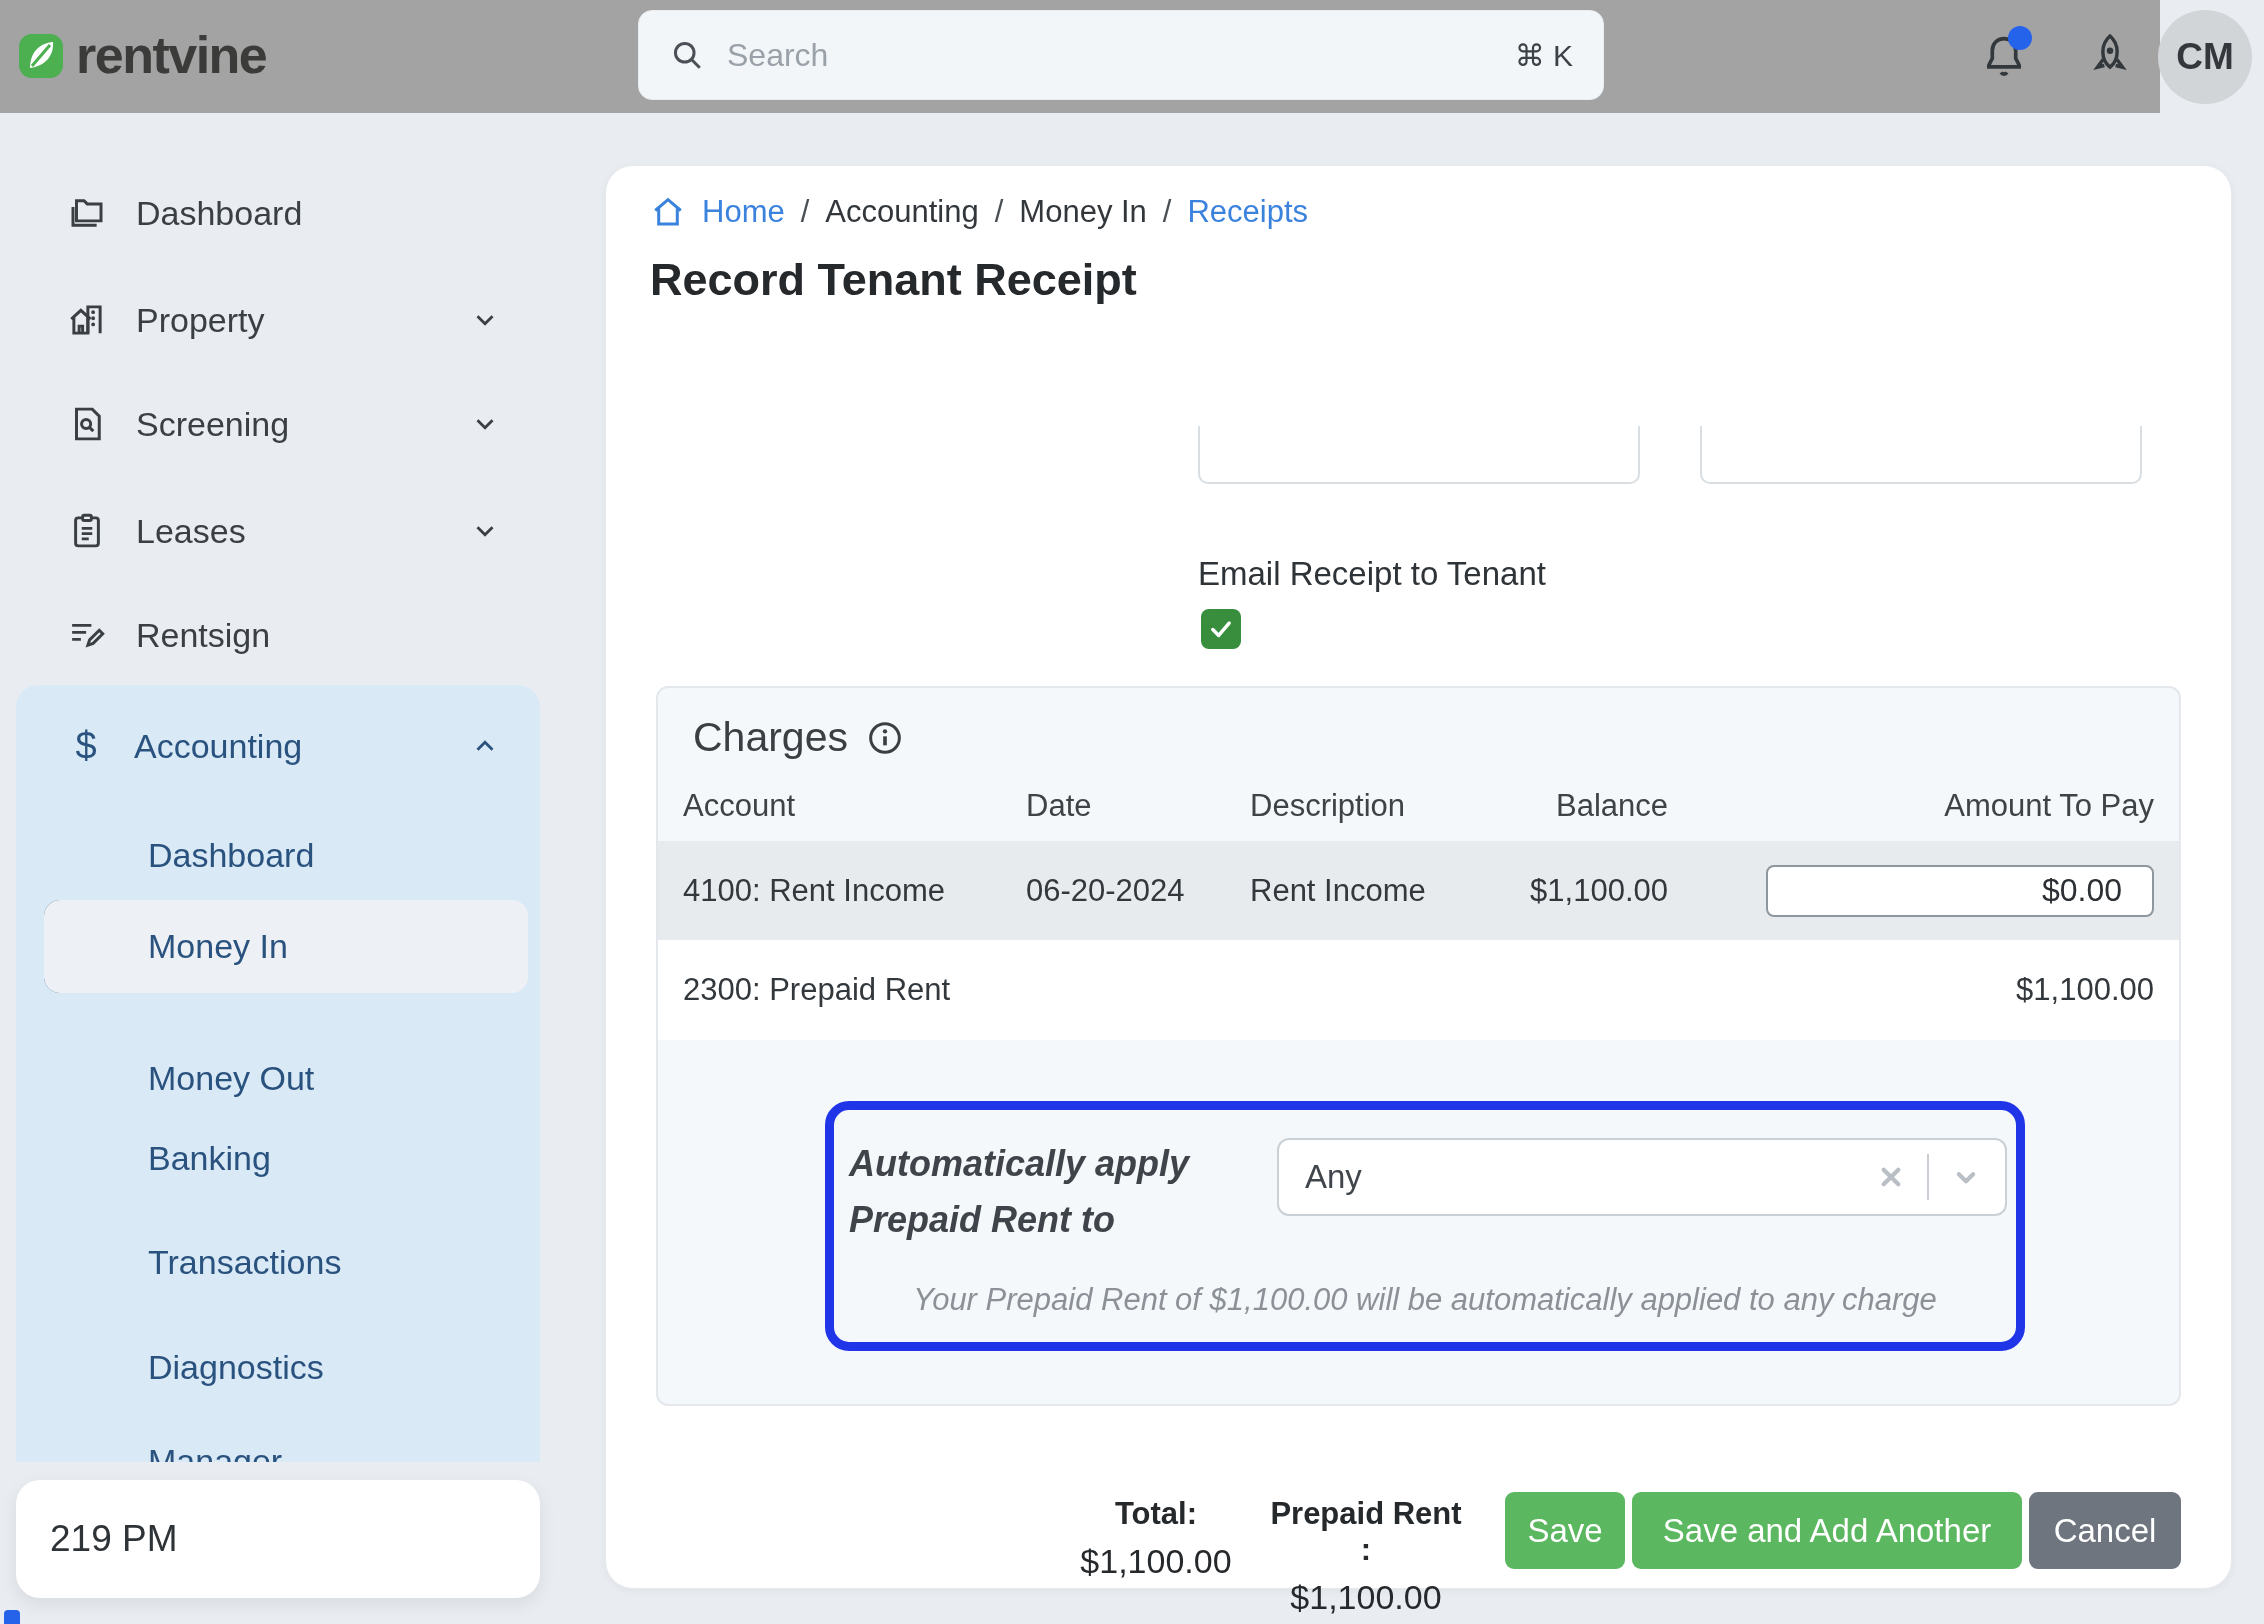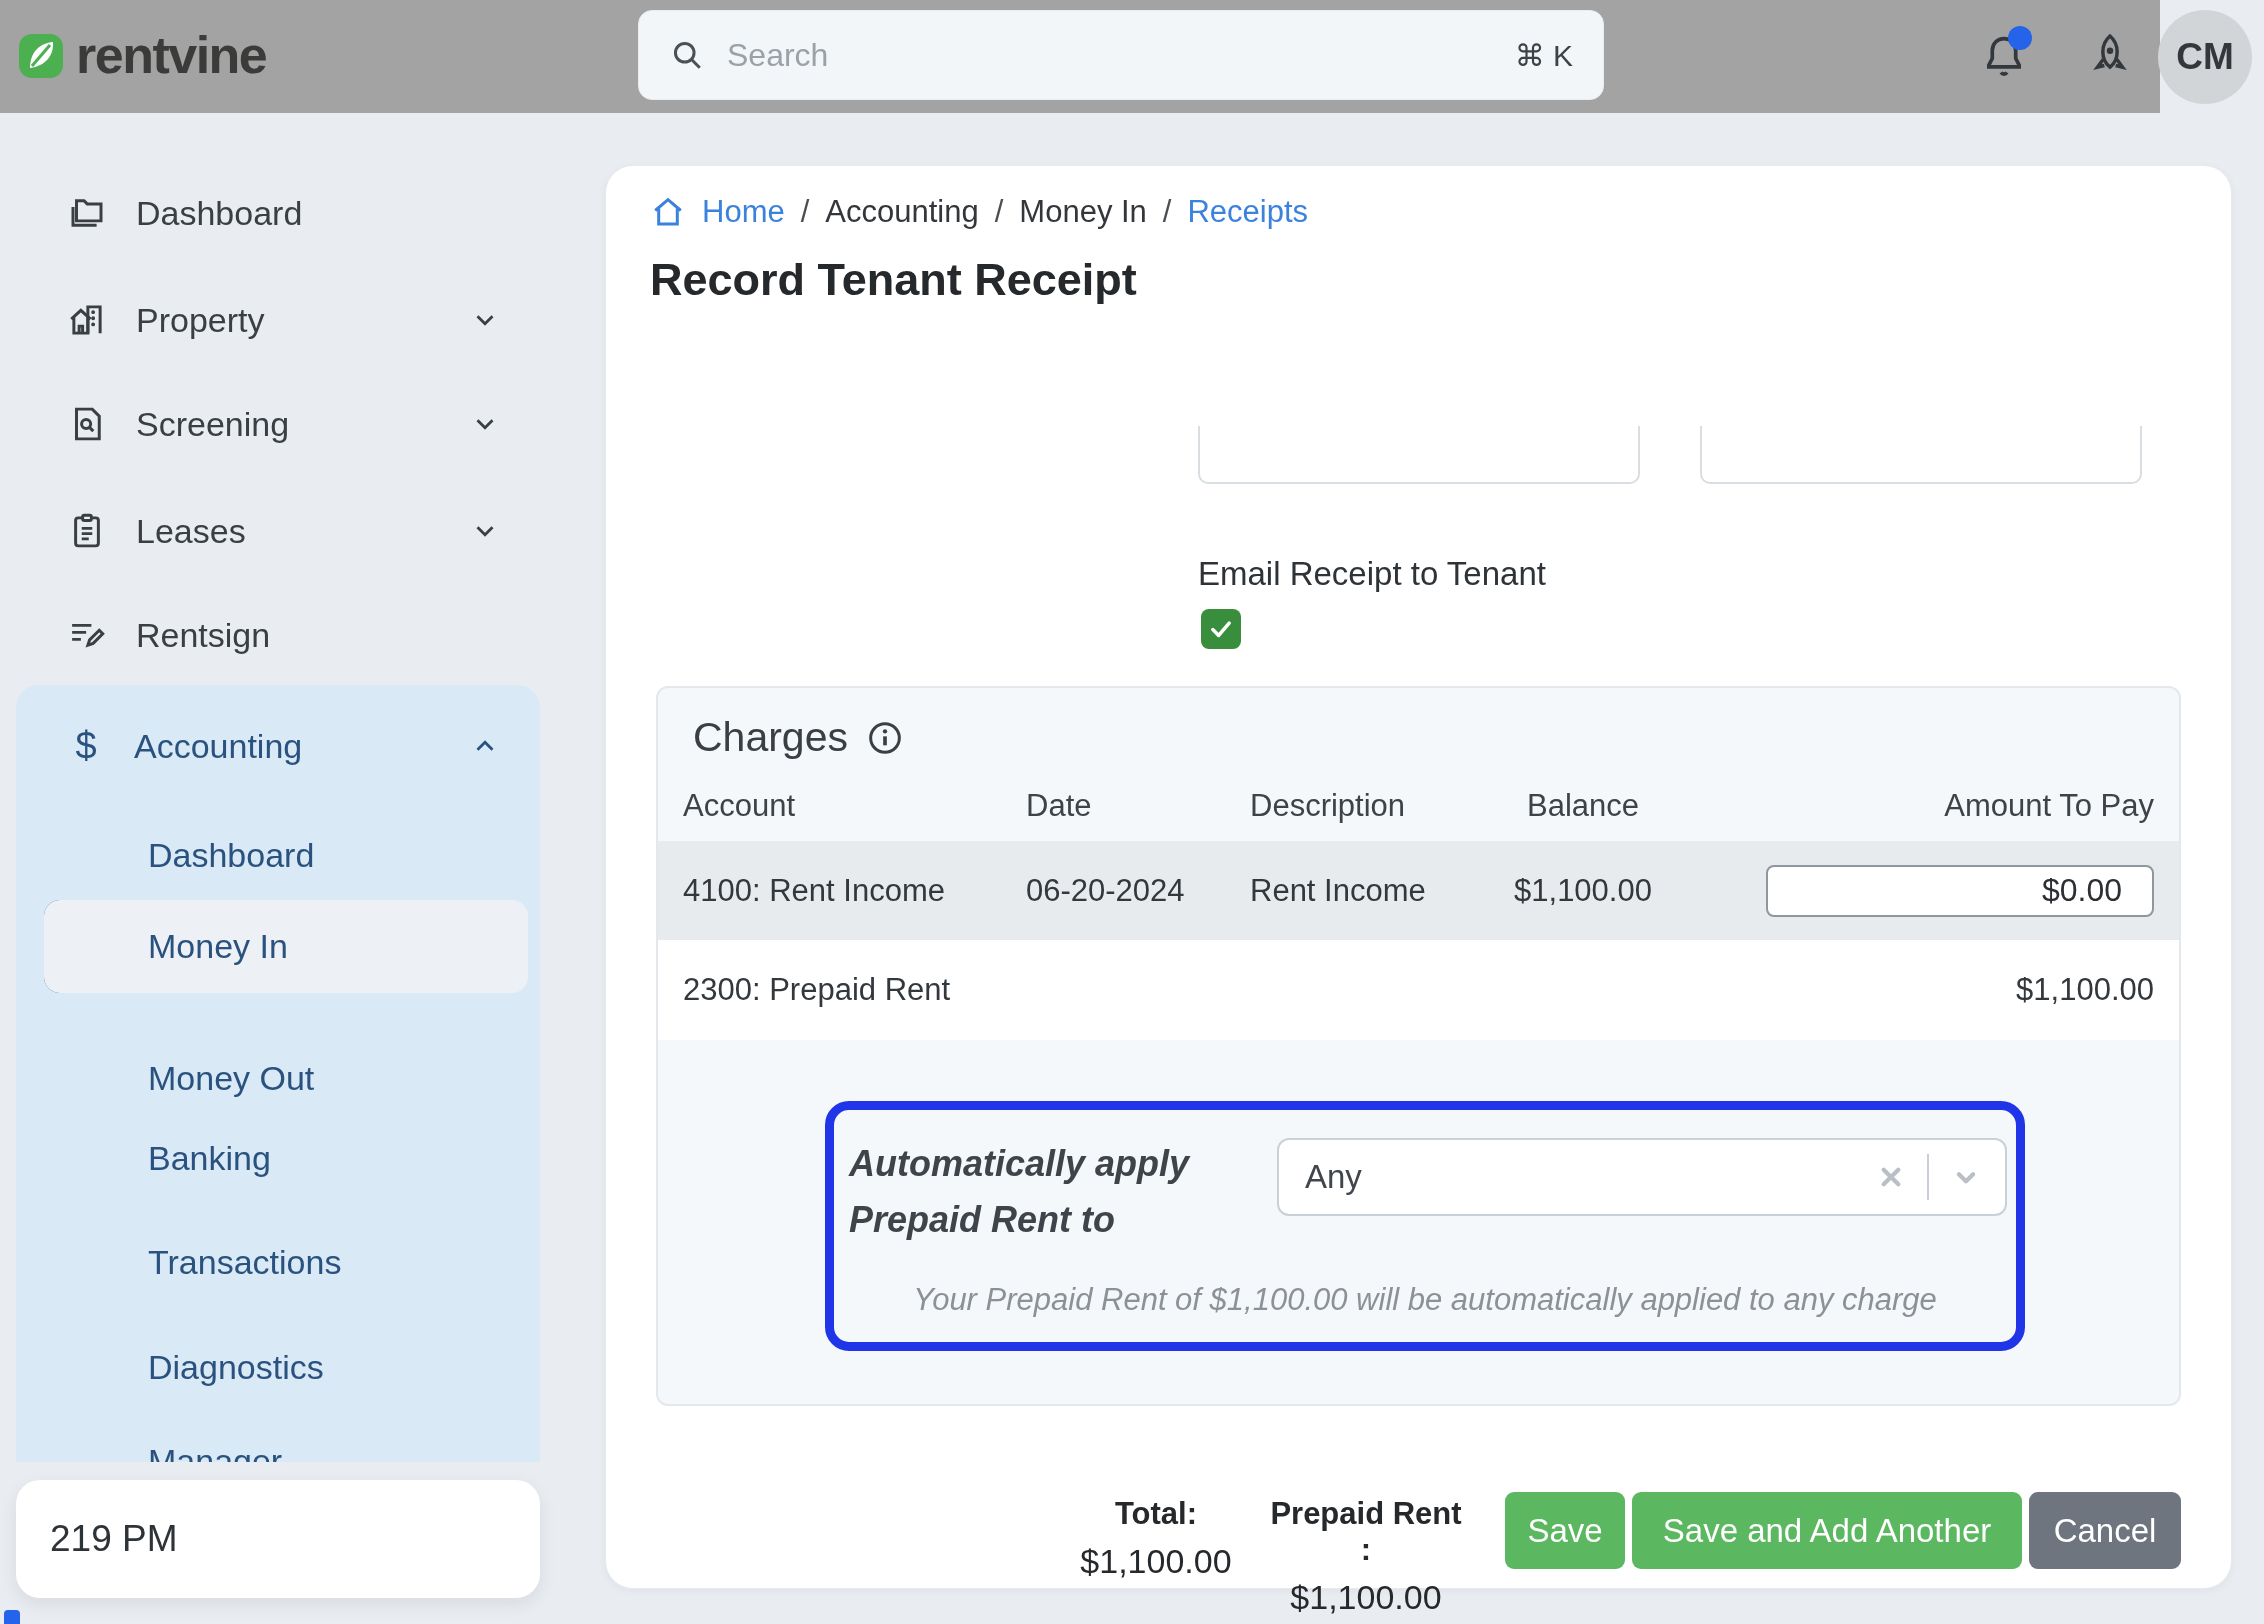--- a/index.html
+++ b/index.html
@@ -63,21 +63,21 @@
   .checkbox { position:absolute; left:595px; top:443px; width:40px; height:40px; background:#388e3c;
               border-radius:8px; display:flex; align-items:center; justify-content:center; cursor:pointer; }
 
   
   .charges { position:absolute; left:50px; top:520px; width:1525px; height:720px; background:#f5f8fa;
              border:2px solid #e4e8ec; border-radius:12px; }
   .charges-title { position:absolute; left:35px; top:26px; display:flex; align-items:center; gap:17px; }
   .charges-title .t { font-size:41px; color:#3a3f44; }
   .tbl-grid { display:grid; grid-template-columns:343px 224px 248px 200px 1fr; align-items:center; padding:0 25px; }
   .tbl-head { position:absolute; left:0; top:90px; width:100%; height:56px; font-size:31px; color:#3e4347; }
-  .col-balance { text-align:center; padding-right:30px; }
+  .col-balance { text-align:right; padding-right:30px; }
   .col-amount { text-align:right; }
   .row1 { position:absolute; left:0; top:153px; width:100%; height:99px; background:#e7ebee; font-size:31px; color:#33383d; }
   .row2 { position:absolute; left:0; top:252px; width:100%; height:100px; background:#ffffff; font-size:31px; color:#33383d; }
   .amount-input { width:388px; height:52px; border:2px solid #8f979e; border-radius:8px; background:#fff;
                   font-size:32px; color:#2c2f33; text-align:right; padding-right:30px; outline:none;
                   font-family:"Liberation Sans",sans-serif; }
 
   .prepaid-box { position:absolute; left:167px; top:413px; width:1200px; height:250px;
                  border:9px solid #2135e8; border-radius:24px; }
   .prepaid-label { position:absolute; left:15px; top:26px; width:420px; font-size:36px; font-weight:bold;

